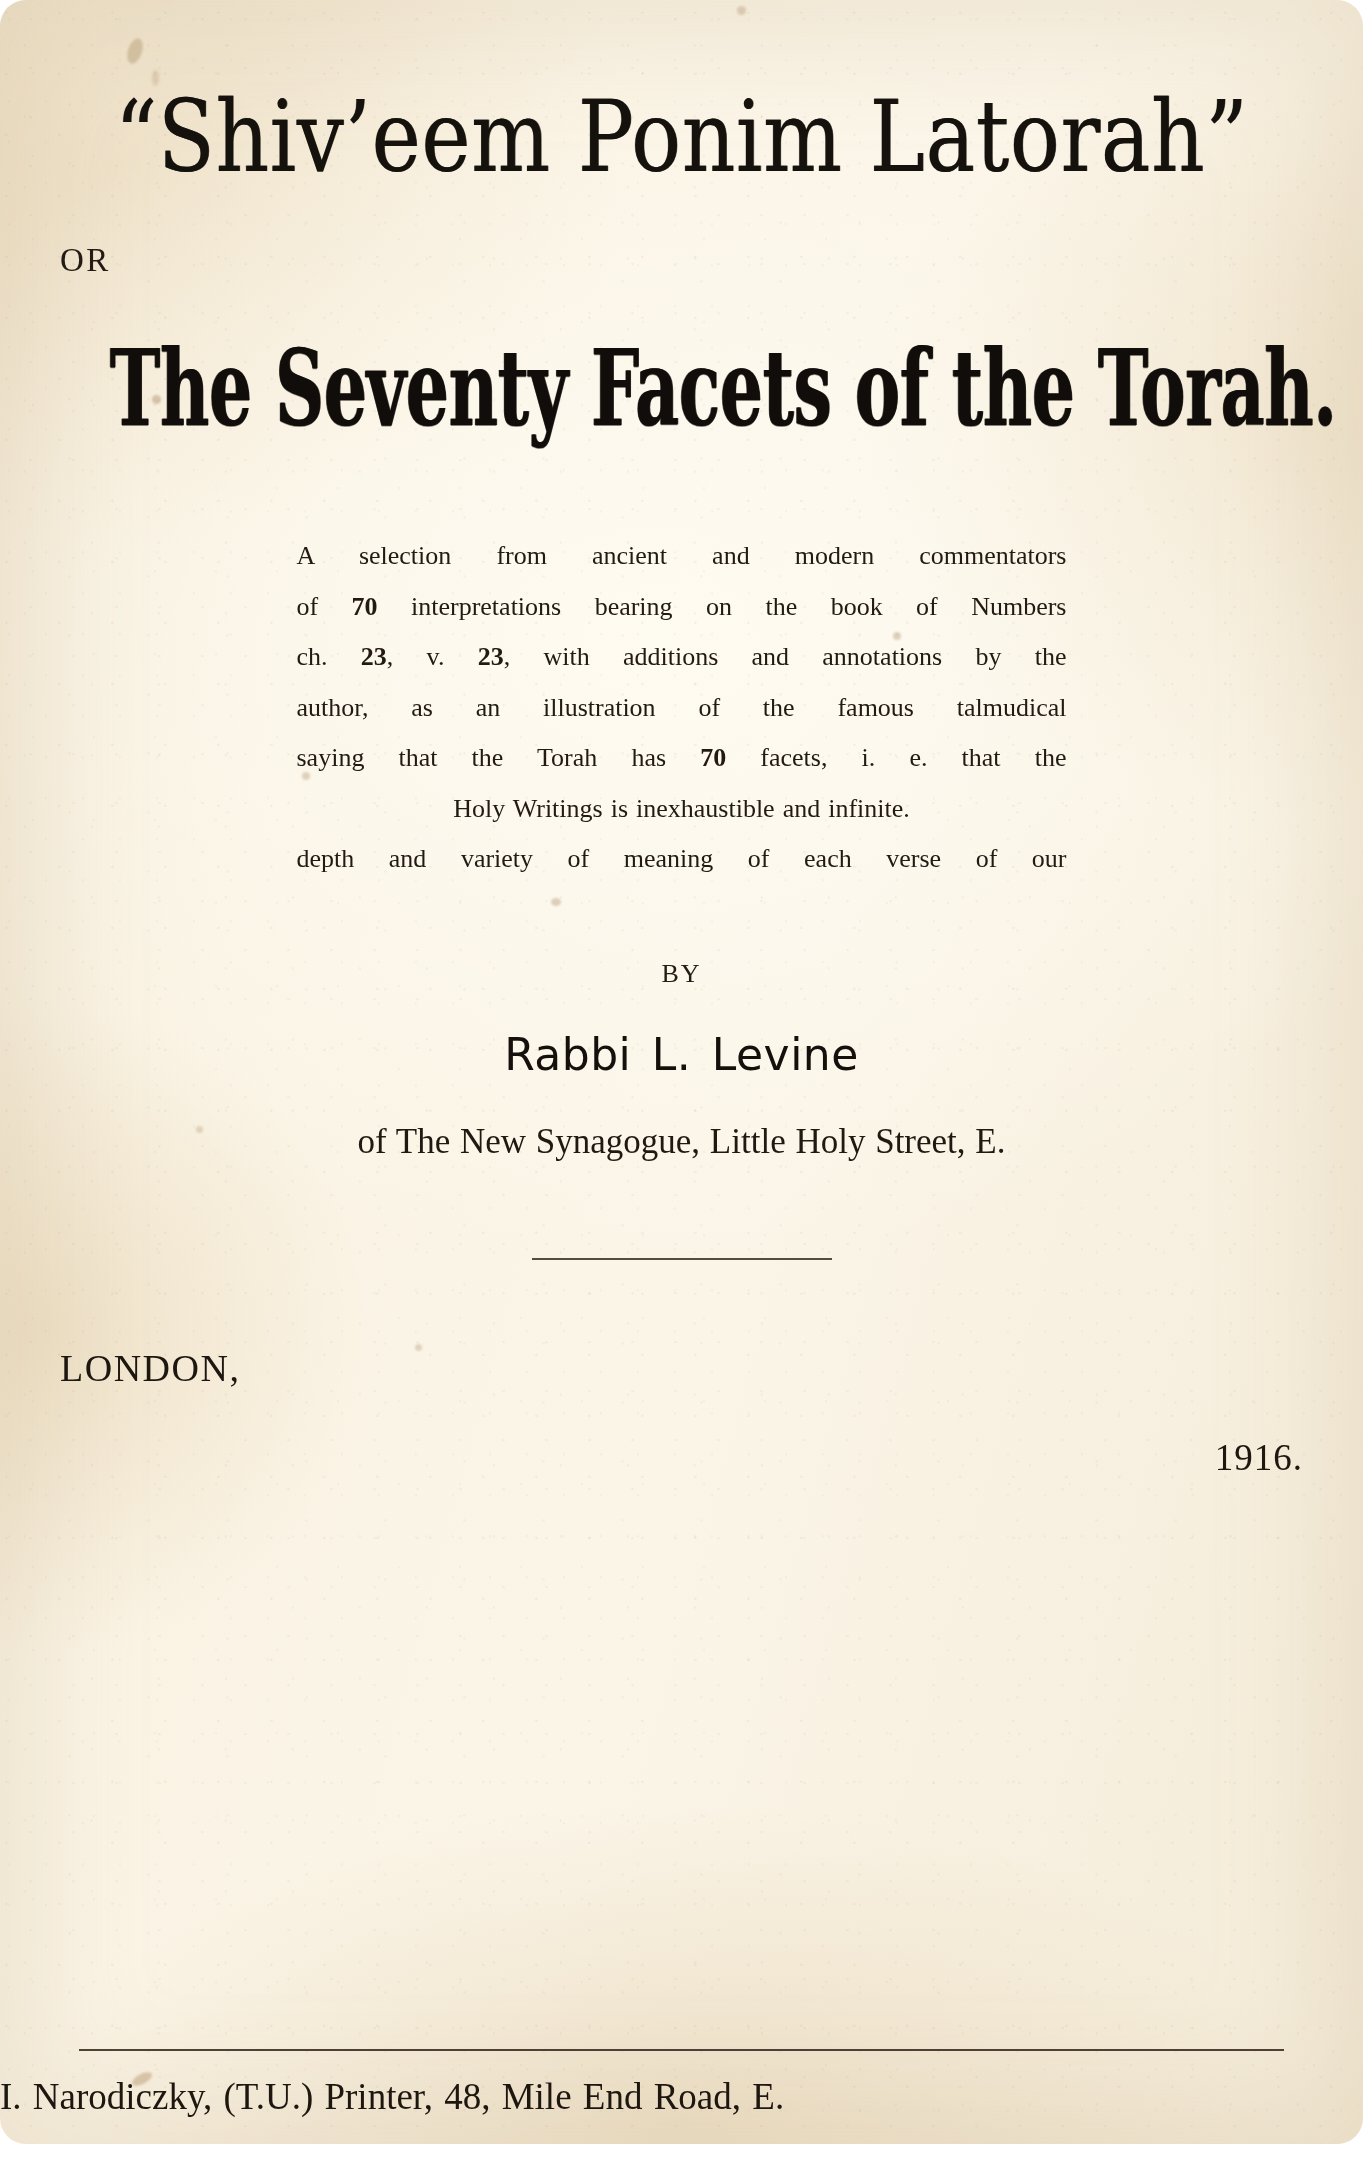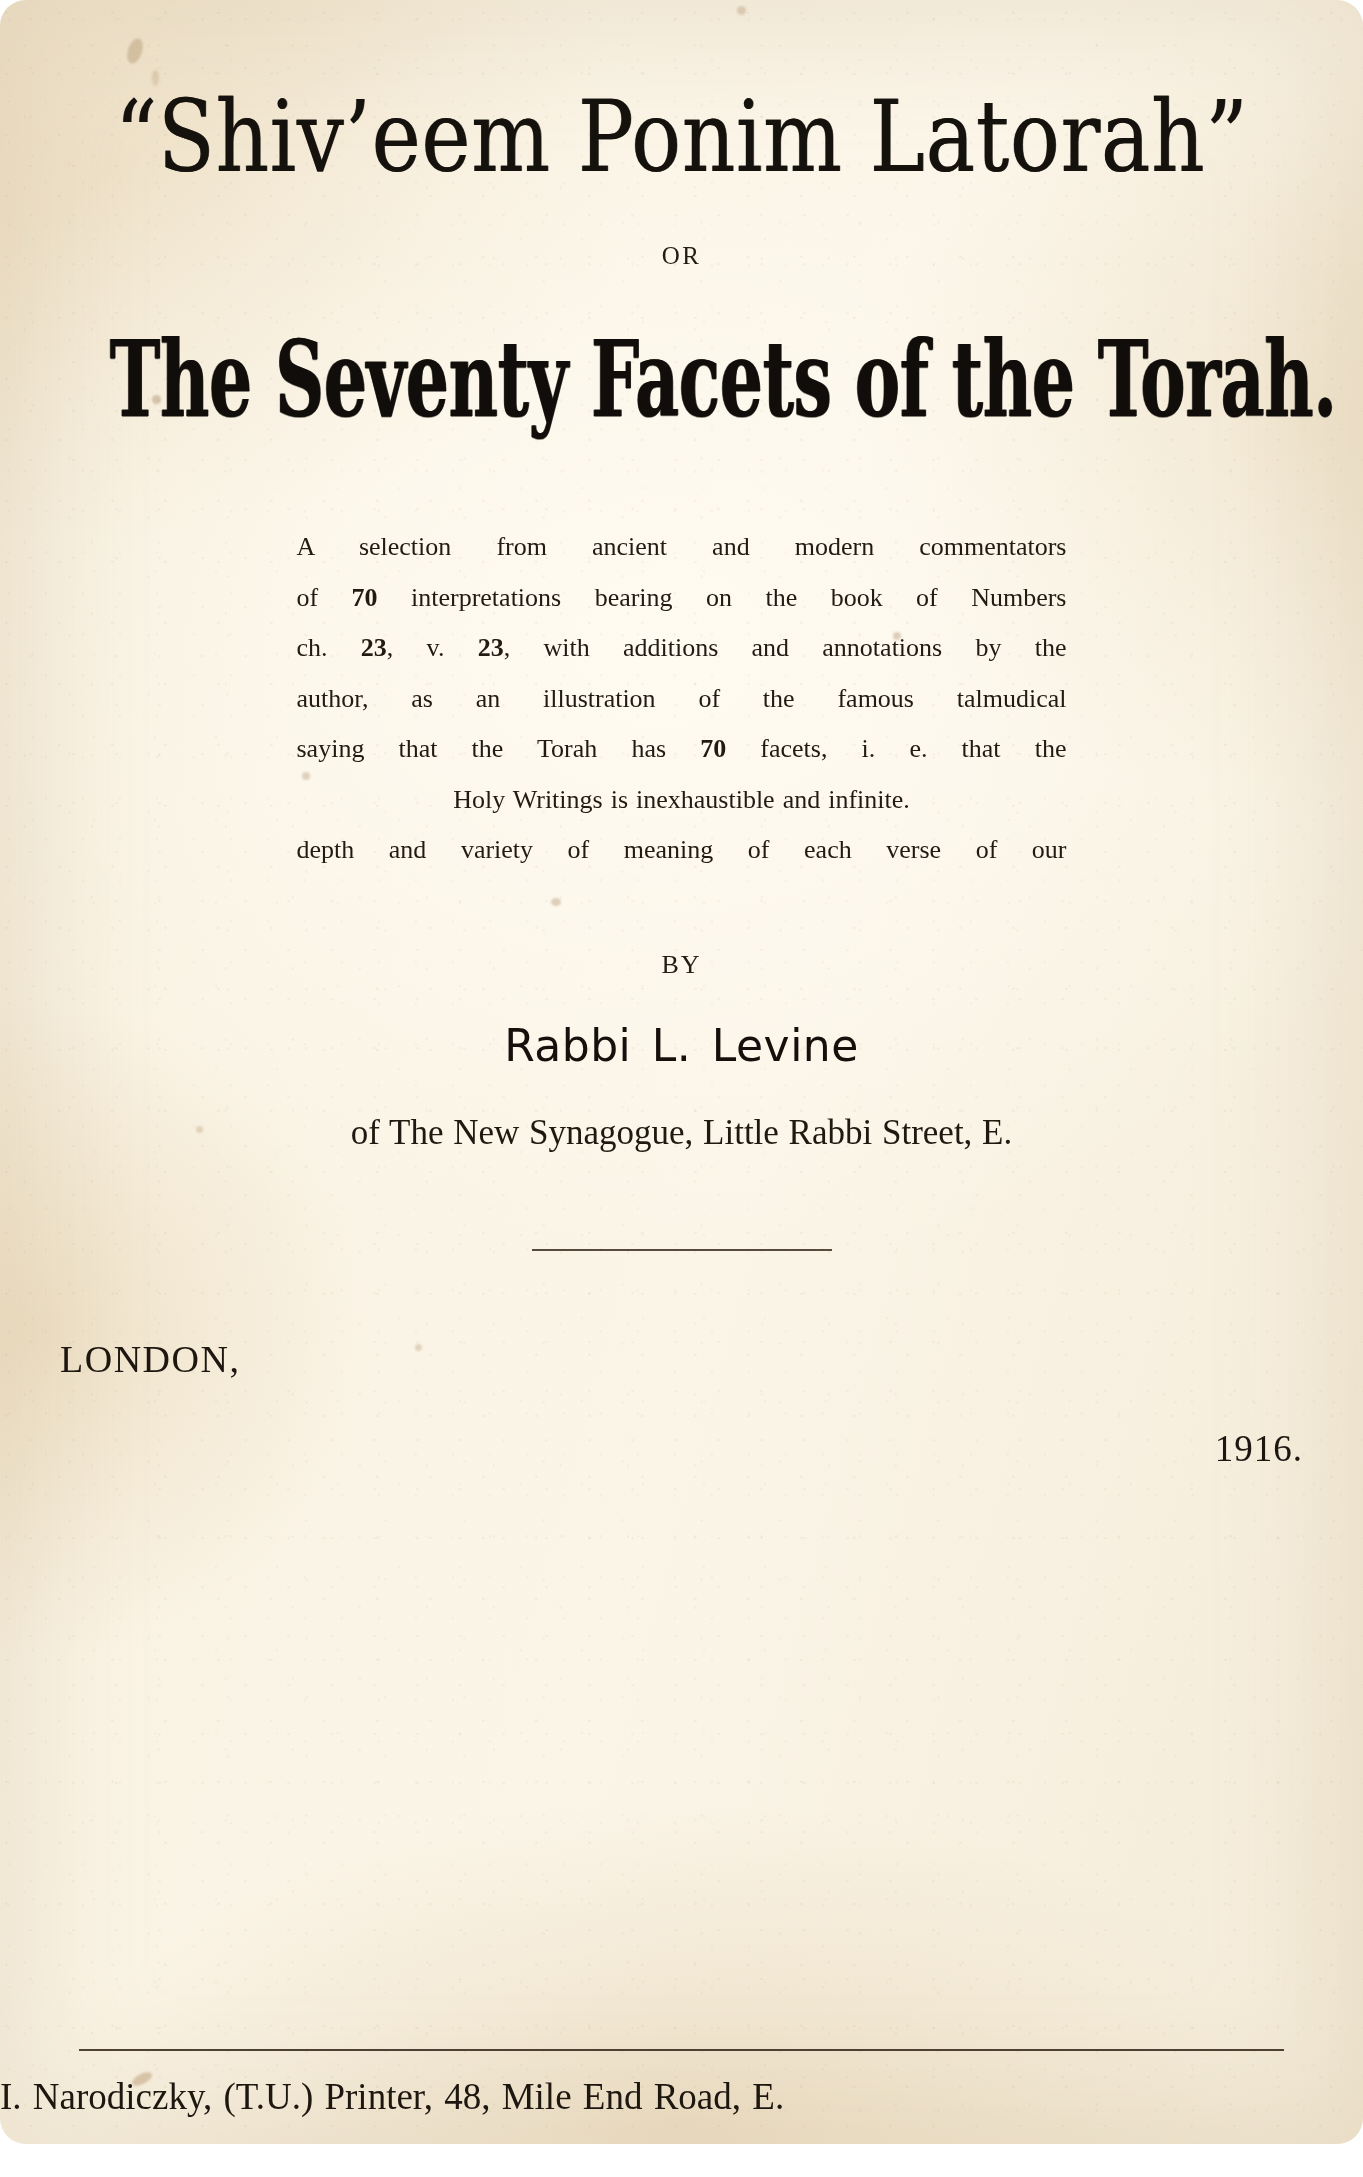--- a/index.html
+++ b/index.html
@@ -71,25 +71,24 @@
     transform-origin: center top;
     text-shadow:
       0.6px 0 0 rgba(20,16,12,0.55),
       -0.4px 0 0 rgba(20,16,12,0.3),
       0 0.5px 0 rgba(20,16,12,0.3);
     white-space: nowrap;
   }
 
   
   .or-line {
-    text-align: center;
     margin: 0;
     padding-top: 80px;
     font-family: "Liberation Serif", "DejaVu Serif", serif;
-    font-size: 25px;
+    font-size: 33px;
     letter-spacing: 2.5px;
     color: #231b14;
   }
 
   
   .title-sub {
     margin: 0;
     padding-top: 40px;
     text-align: center;
     font-family: "DejaVu Serif", "Liberation Serif", serif;
@@ -271,21 +270,21 @@
       <span class="line">author, as an illustration of the famous talmudical</span>
       <span class="line">saying that the Torah has <b>70</b> facets, i. e. that the</span>
       <span class="line last">Holy Writings is inexhaustible and infinite.</span>
       <span class="line">depth and variety of meaning of each verse of our</span>
     </div>
 
     <div class="by-line">BY</div>
 
     <div class="author">Rabbi L. Levine</div>
 
-    <div class="affiliation">of The New Synagogue, Little Rabbi Street, E.</div>
+    <div class="affiliation">of The New Synagogue, Little Holy Street, E.</div>
 
     <div class="rule-short-wrap">
       <div class="rule-short"></div>
     </div>
 
     <div class="imprint-city">LONDON,</div>
 
     <div class="imprint-year">1916.</div>
 
   </div>

